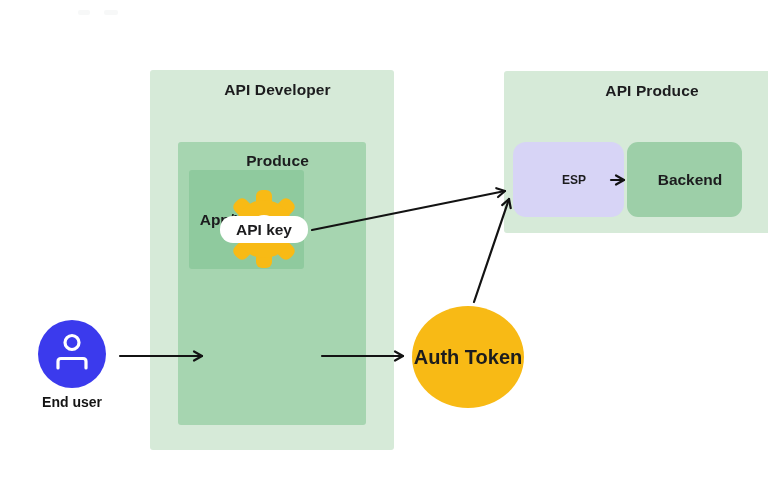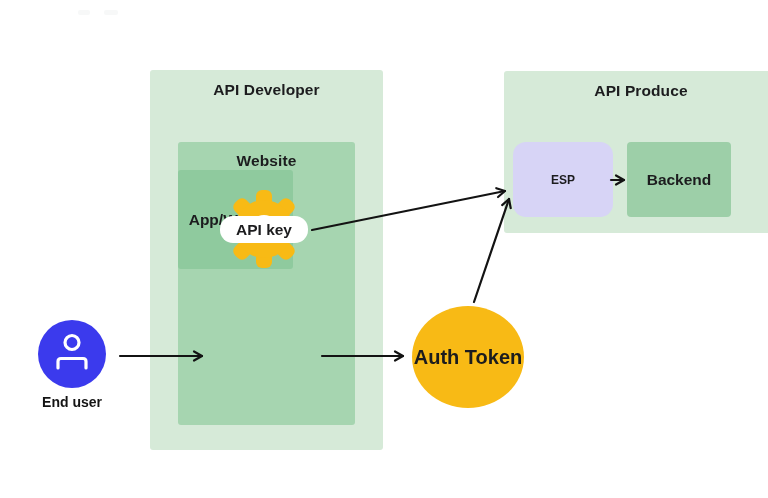--- a/index.html
+++ b/index.html
@@ -1,20 +1,20 @@
 <!DOCTYPE html>
 <html><head>
 <meta charset="utf-8">
 <style>
   html,body{margin:0;padding:0;background:#fff;}
   .canvas{
     position:relative;width:768px;height:498px;background:#ffffff;overflow:hidden;
     font-family:"Liberation Sans","DejaVu Sans",sans-serif;color:#1c1c1e;
   }
-  .box{position:absolute;border-radius:3px;}
+  .box{position:absolute;border-radius:3px;padding-left:11px;}
   .outer{background:#d6ead8;}
   .box-title{
     text-align:center;font-weight:700;font-size:15.5px;padding-top:11px;
     letter-spacing:.1px;color:#1c1c1e;
   }
   
   .api-developer{left:150px;top:70px;width:233px;height:380px;}
   .project{left:28px;top:72px;width:177px;height:283px;background:#a6d5b0;}
   .project .box-title{padding-top:10px;}
   
@@ -31,21 +31,21 @@
     display:flex;align-items:center;justify-content:center;
     font-weight:700;font-size:15.5px;
   }
   
   .api-produce{left:504px;top:71px;width:274px;height:162px;}
   .esp{
     left:9px;top:71px;width:100px;height:75px;background:#d7d4f6;border-radius:13px;
     display:flex;align-items:center;justify-content:center;font-weight:700;font-size:12px;
   }
   .backend{
-    left:123px;top:71px;width:104px;height:75px;background:#9dcfa8;border-radius:4px;
+    left:123px;top:71px;width:104px;height:75px;background:#9dcfa8;border-radius:11px;
     display:flex;align-items:center;justify-content:center;font-weight:700;font-size:15.5px;
   }
   
   .user-circle{
     position:absolute;left:38px;top:320px;width:68px;height:68px;border-radius:50%;
     background:#3b3aed;display:flex;align-items:center;justify-content:center;
   }
   .user-label{
     position:absolute;left:16px;top:394px;width:112px;text-align:center;
     font-weight:700;font-size:14px;color:#141414;
@@ -68,21 +68,21 @@
 
 <div class="canvas">
 
   <div class="artifact a1"></div>
   <div class="artifact a2"></div>
 
   <div class="box outer api-developer">
     <div class="box-title">API Developer</div>
 
     <div class="box project">
-      <div class="box-title">Website</div>
+      <div class="box-title">Produce</div>
 
       <div class="apikey-node">
         <svg class="gear-svg" viewBox="-40 -40 80 80">
           <g fill="#f8ba15">
             <g>
               <rect x="-8" y="-39" width="16" height="18" rx="6"></rect>
               <rect x="-8" y="-39" width="16" height="18" rx="6" transform="rotate(45)"></rect>
               <rect x="-8" y="-39" width="16" height="18" rx="6" transform="rotate(90)"></rect>
               <rect x="-8" y="-39" width="16" height="18" rx="6" transform="rotate(135)"></rect>
               <rect x="-8" y="-39" width="16" height="18" rx="6" transform="rotate(180)"></rect>

